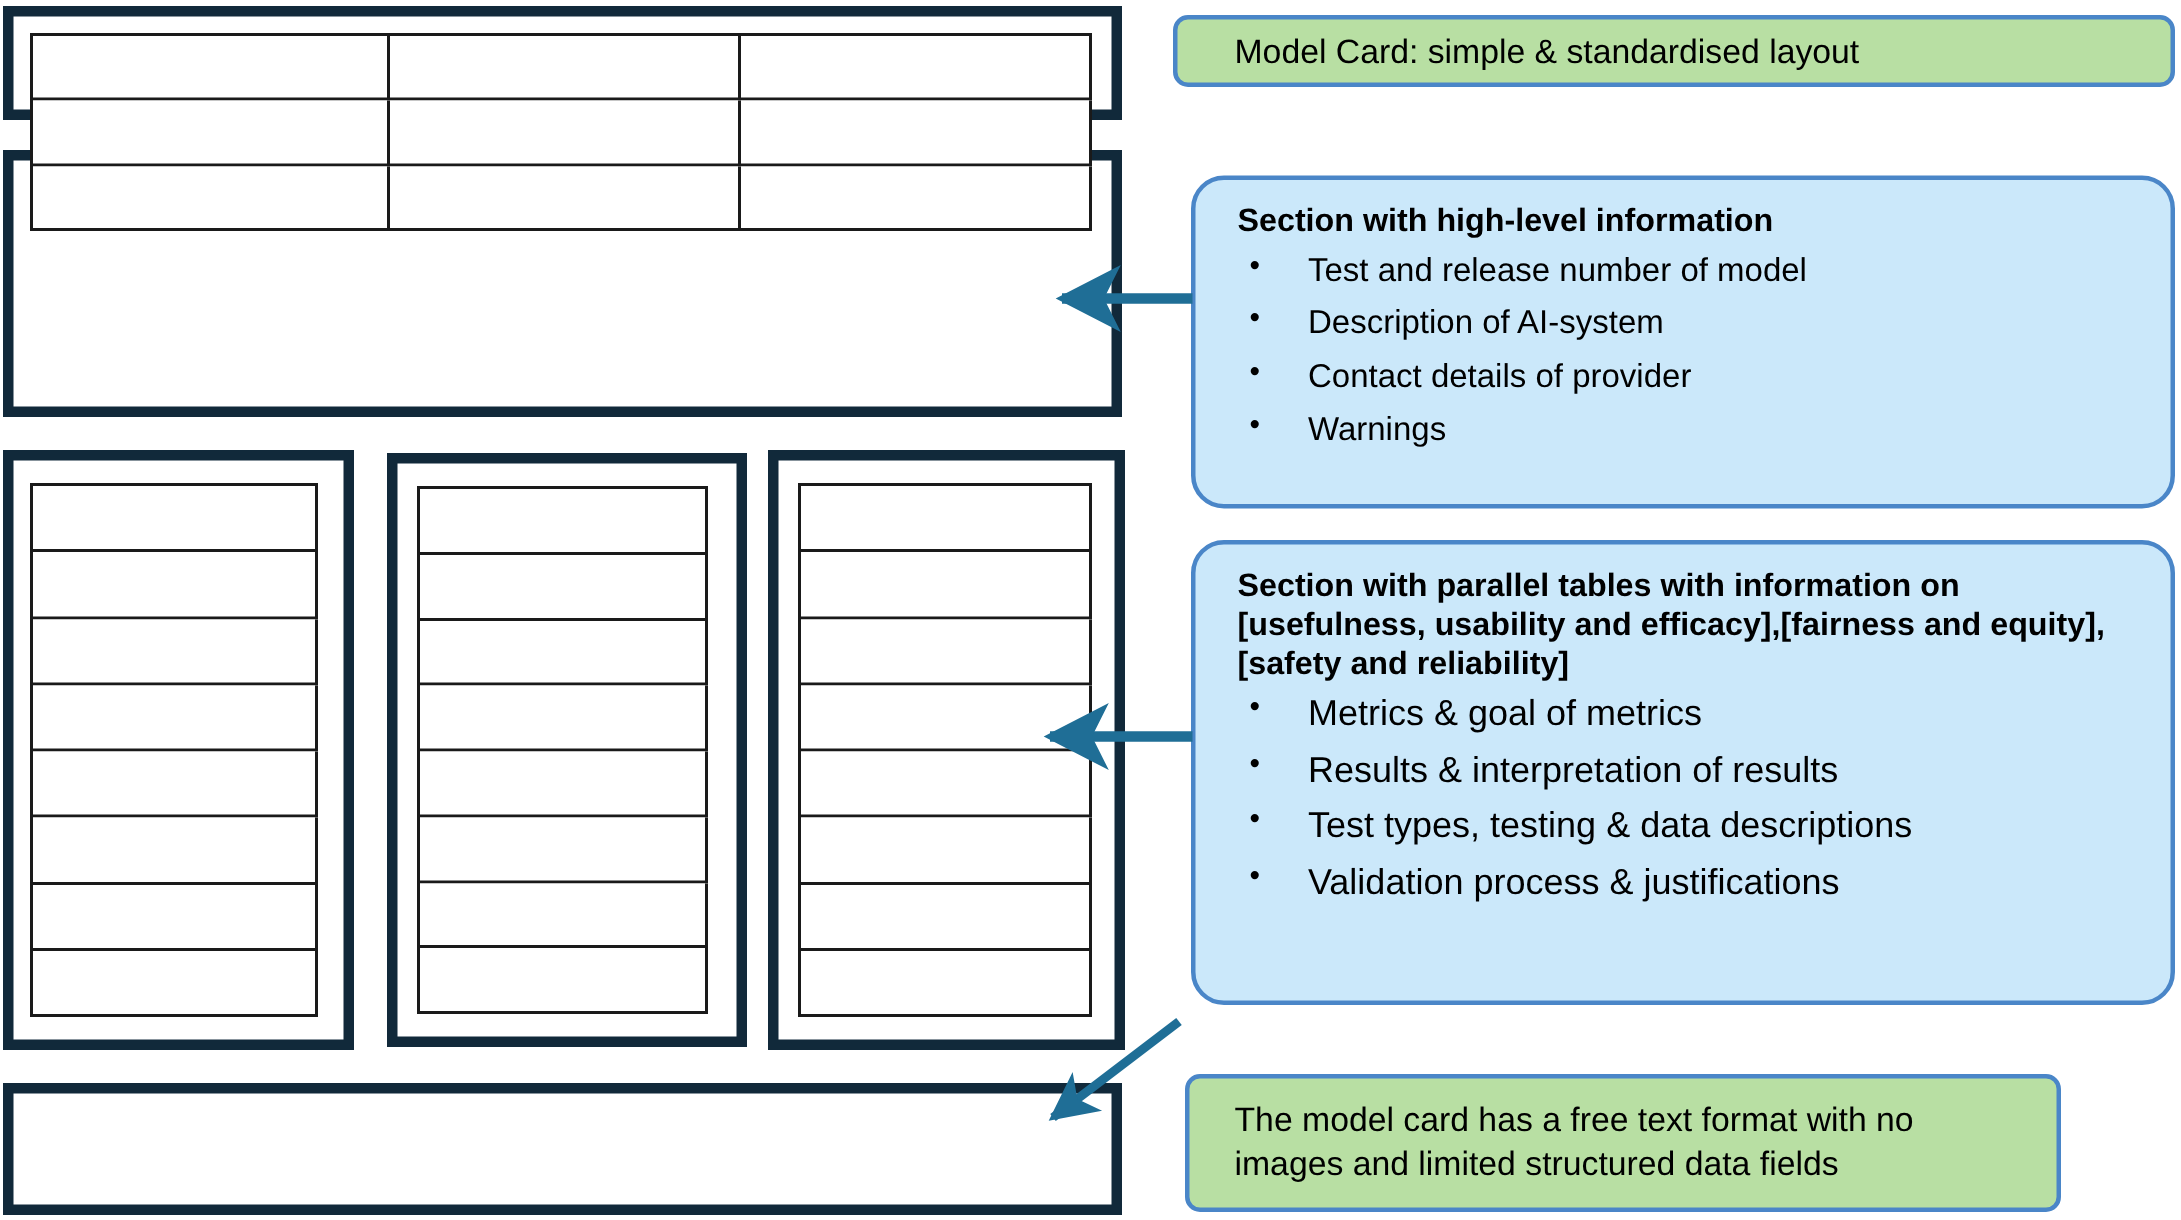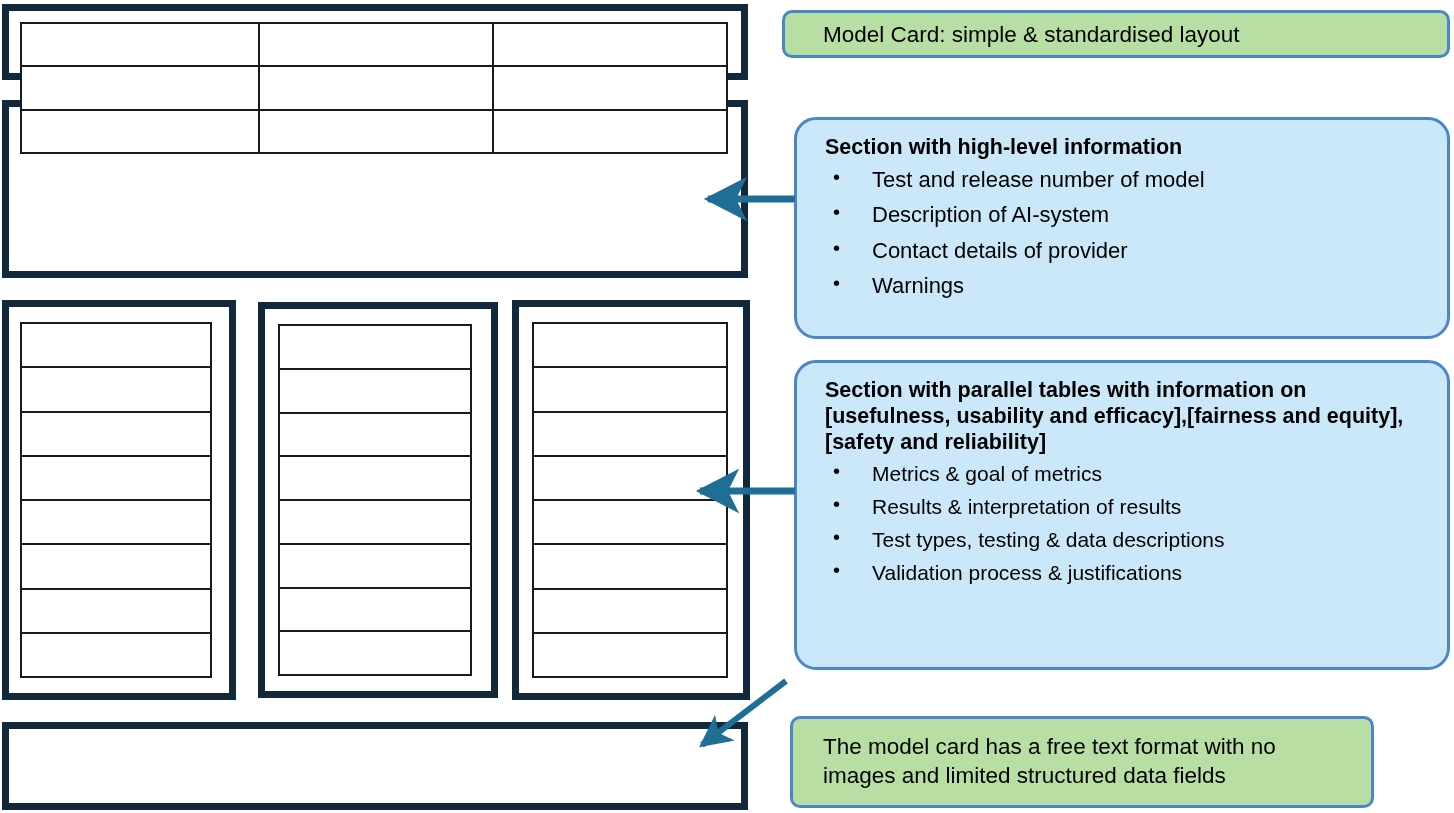--- a/index.html
+++ b/index.html
@@ -114,21 +114,21 @@
     position: relative;
     padding-left: 47px;
   }
   .callout-bullets li::before {
     content: "\2022";
     position: absolute;
     left: 8px;
     top: -1px;
     font-size: 20px;
   }
-  #callout-tables .callout-bullets { font-size: 21px; line-height: 1.58; padding-top: 1px; }
+  #callout-tables .callout-bullets { font-size: 24px; line-height: 1.58; padding-top: 1px; }
 
   .free-text {
     font-size: 22.5px;
     line-height: 1.30;
     padding: 13px 22px 0 30px;
   }
 
   
   #arrows {
     position: absolute;

